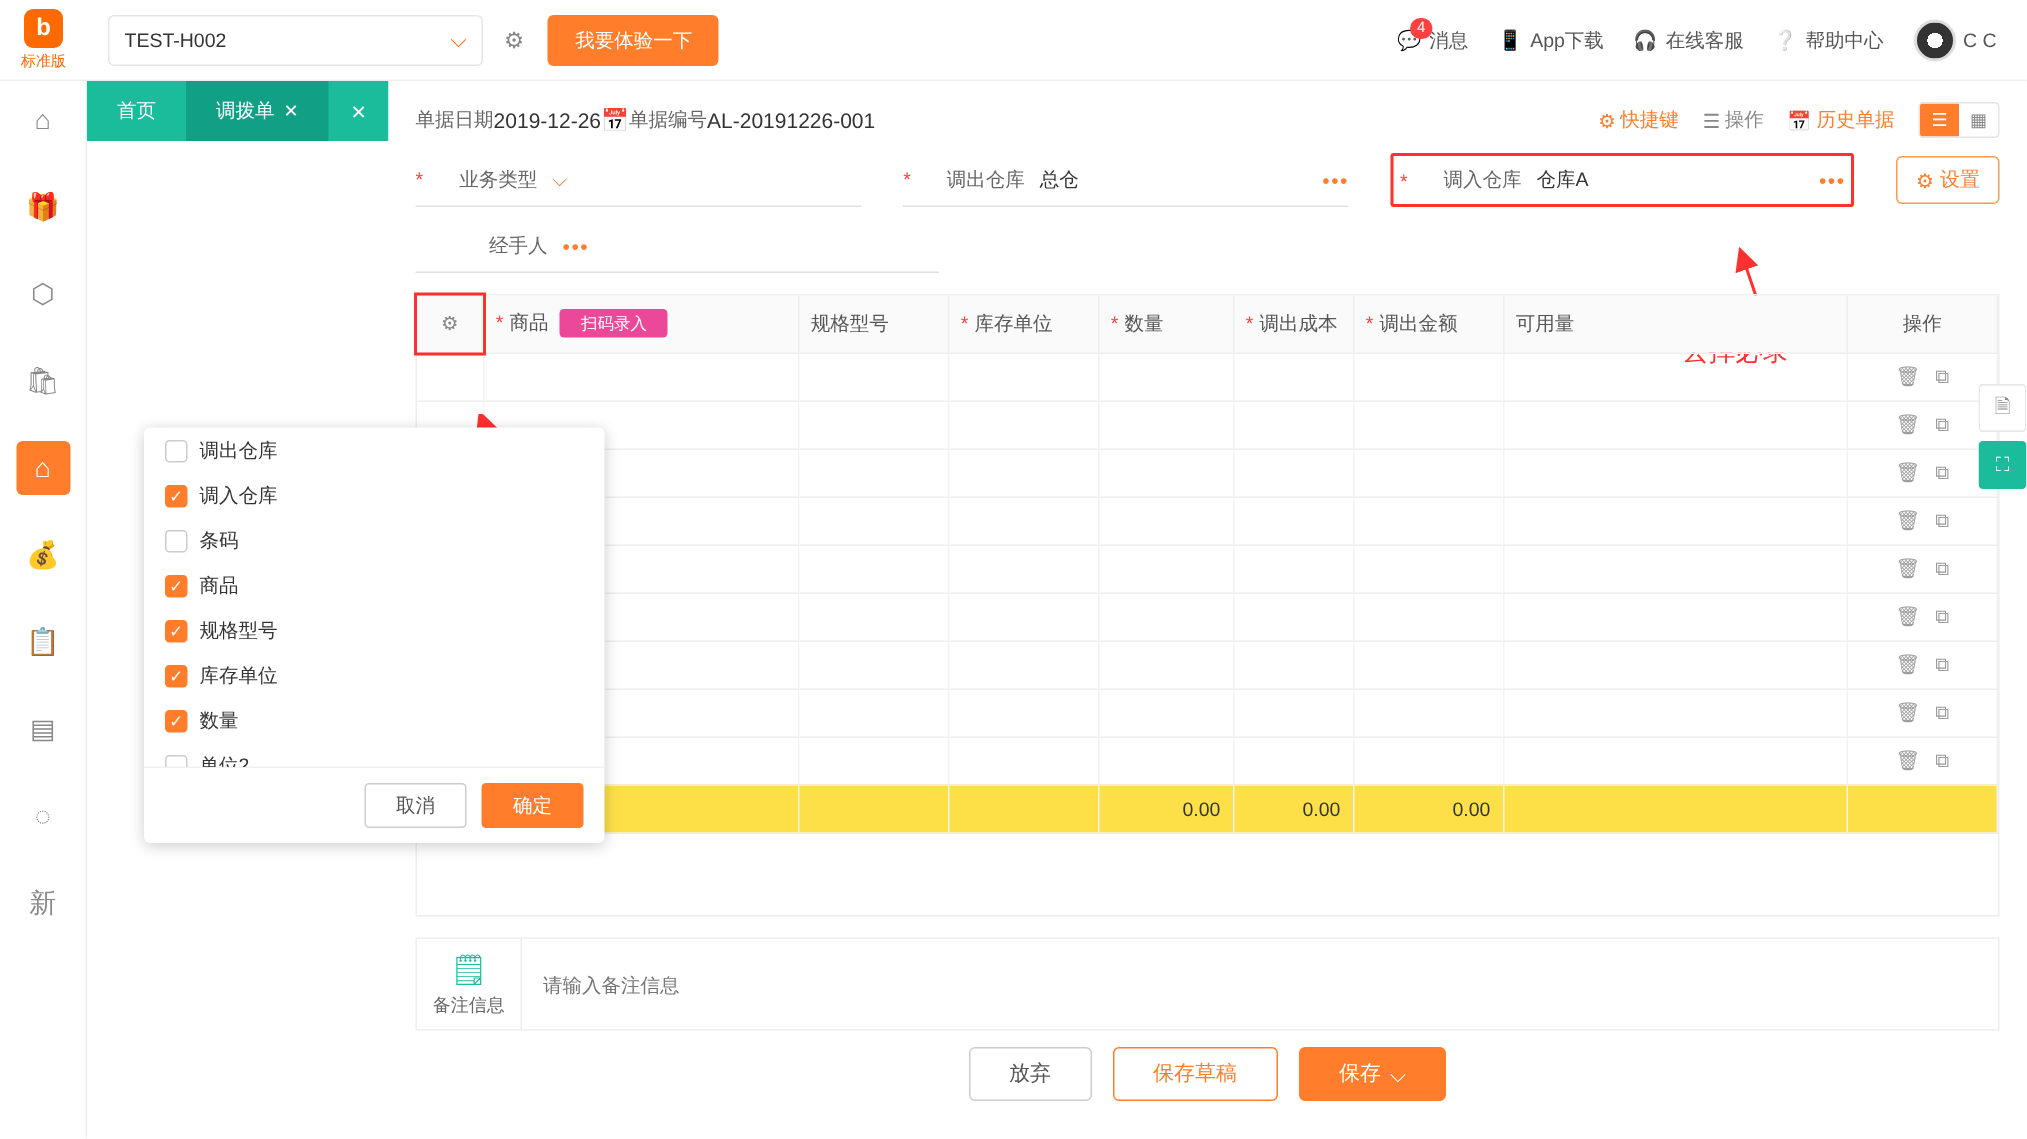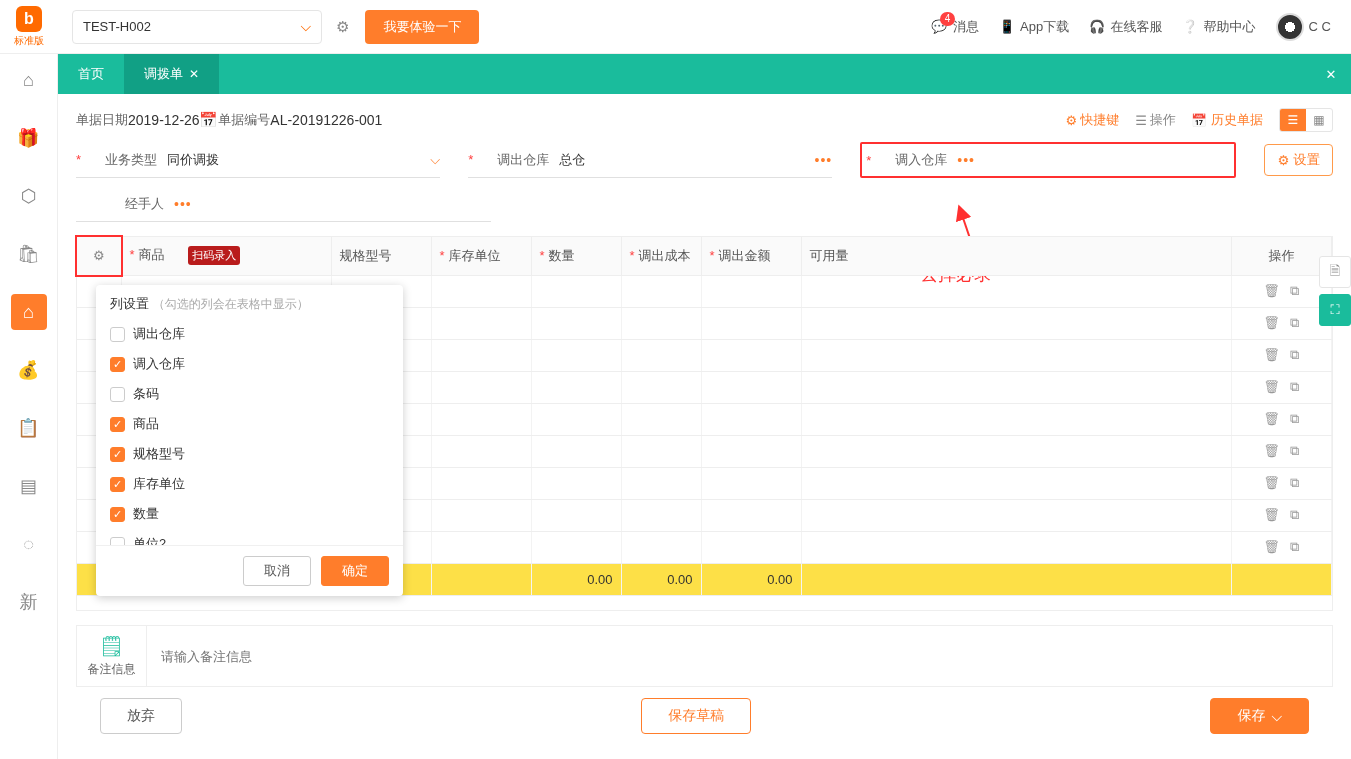--- a/index.html
+++ b/index.html
@@ -19,21 +19,21 @@
 .top-link { display: flex; align-items: center; gap: 5px; color: #555; cursor: pointer; position: relative; }
 .badge { position: absolute; top: -6px; left: 8px; background: #ff4040; color: #fff; font-size: 10px; border-radius: 8px; padding: 0 5px; line-height: 14px; }
 .avatar { width: 28px; height: 28px; border-radius: 50%; background: radial-gradient(circle, #fff 30%, #333 30%); border: 2px solid #ddd; }
 
 
 .body { flex: 1; display: flex; min-height: 0; }
 .sidebar { width: 58px; background: #fff; border-right: 1px solid #eee; display: flex; flex-direction: column; align-items: center; padding-top: 8px; gap: 22px; }
 .sidebar-item { width: 36px; height: 36px; display: flex; align-items: center; justify-content: center; color: #888; border-radius: 4px; cursor: pointer; font-size: 18px; }
 .sidebar-item.active { background: #ff7d2b; color: #fff; }
 
-.main { flex: 1; display: flex; flex-direction: column; min-width: 0; }
+.main { flex: 1; display: flex; min-width: 0; }
 
 
 .tab-bar { height: 40px; background: #1abc9c; display: flex; align-items: stretch; color: #fff; }
 .tab { padding: 0 20px; display: flex; align-items: center; cursor: pointer; gap: 6px; }
 .tab.active { background: #11a085; }
 .tab-close { font-size: 12px; cursor: pointer; }
 .tab-bar-close { margin-left: auto; width: 40px; display: flex; align-items: center; justify-content: center; cursor: pointer; }
 
 
 .content { flex: 1; padding: 14px 18px; display: flex; flex-direction: column; min-height: 0; background: #fff; position: relative; }
@@ -66,21 +66,21 @@
 
 
 .table-wrap { flex: 1; min-height: 0; position: relative; border: 1px solid #eee; margin-top: 6px; }
 table { width: 100%; border-collapse: collapse; table-layout: fixed; }
 th { height: 38px; background: #fafafa; border-bottom: 1px solid #eee; border-right: 1px solid #eee; font-weight: normal; color: #555; font-size: 13px; text-align: left; padding: 0 8px; }
 th.center { text-align: center; }
 td { height: 32px; border-bottom: 1px solid #eee; border-right: 1px solid #f3f3f3; padding: 0 8px; color: #666; text-align: right; }
 td.center { text-align: center; }
 .gear-cell { width: 44px; text-align: center; color: #888; cursor: pointer; }
 .gear-cell.boxed { outline: 2px solid #ff3030; }
-.scan-btn { display: inline-block; background: #b91c1c; color: #fff; padding: 2px 4px; border-radius: 3px; font-size: 11px; margin-left: 20px; }
+.scan-btn { display: inline-block; background: #ec4899; color: #fff; padding: 2px 14px; border-radius: 3px; font-size: 11px; margin-left: 4px; }
 .op-icons { display: flex; gap: 10px; justify-content: center; color: #999; }
 .op-icons span { cursor: pointer; }
 tr.sum td { background: #fde047; font-weight: normal; color: #333; }
 
 
 .col-popup { position: absolute; left: 96px; top: 285px; width: 307px; background: #fff; box-shadow: 0 2px 10px rgba(0,0,0,.2); border-radius: 4px; z-index: 10; }
 .col-popup-title { padding: 10px 14px 6px; font-size: 13px; }
 .col-popup-title .hint { color: #aaa; font-size: 12px; }
 .col-list { max-height: 226px; overflow-y: auto; padding: 0 14px 6px; }
 .col-item { display: flex; align-items: center; height: 30px; gap: 8px; cursor: pointer; }
@@ -94,21 +94,21 @@
 .col-list::-webkit-scrollbar-thumb { background: #ccc; border-radius: 5px; }
 
 
 .remark { display: flex; align-items: center; border: 1px solid #eee; margin-top: 14px; height: 62px; }
 .remark-label { width: 70px; display: flex; flex-direction: column; align-items: center; justify-content: center; gap: 3px; border-right: 1px solid #eee; height: 100%; }
 .remark-icon { color: #1abc9c; font-size: 20px; }
 .remark-text { font-size: 12px; color: #666; }
 .remark-input { flex: 1; border: none; outline: none; padding: 0 14px; color: #999; font-size: 13px; }
 
 
-.footer { height: 58px; display: flex; align-items: center; justify-content: space-between; gap: 14px; padding: 0 24px; border-top: 0; }
+.footer { height: 58px; display: flex; align-items: center; justify-content: center; gap: 14px; padding: 0 24px; border-top: 0; }
 .foot-btn { height: 36px; padding: 0 26px; border-radius: 4px; font-size: 14px; cursor: pointer; }
 .foot-btn.ghost { background: #fff; border: 1px solid #ccc; color: #555; }
 .foot-btn.outline { background: #fff; border: 1px solid #ff7d2b; color: #ff7d2b; }
 .foot-btn.primary { background: #ff7d2b; border: 1px solid #ff7d2b; color: #fff; display: flex; align-items: center; gap: 6px; }
 
 
 .right-rail { position: fixed; right: 0; top: 256px; display: flex; flex-direction: column; gap: 6px; }
 .rail-btn { width: 32px; height: 32px; border: 1px solid #e5e5e5; background: #fff; display: flex; align-items: center; justify-content: center; color: #888; cursor: pointer; border-radius: 3px; }
 .rail-btn.teal { background: #1abc9c; color: #fff; border-color: #1abc9c; }
 </style>
@@ -197,32 +197,32 @@
               <div class="view-opt active">☰</div>
               <div class="view-opt">▦</div>
             </div>
           </div>
         </div>
 
         <div class="form-grid">
           <div class="form-field">
             <span class="req">*</span>
             <span class="field-label">业务类型</span>
-            <span class="field-value">同价调拨</span>
             <span class="field-chevron">⌵</span>
           </div>
           <div class="form-field">
             <span class="req">*</span>
             <span class="field-label">调出仓库</span>
             <span class="field-value">总仓</span>
             <span class="more-dots">•••</span>
           </div>
           <div class="form-field highlighted">
             <span class="req">*</span>
             <span class="field-label">调入仓库</span>
+            <span class="field-value">仓库A</span>
             <span class="more-dots">•••</span>
           </div>
           <button class="settings-btn">⚙ <span>设置</span></button>
         </div>
 
         <div class="form-grid" style="width:33%;">
           <div class="form-field">
             <span class="field-label" style="width:88px;">经手人</span>
             <span class="more-dots">•••</span>
           </div>
@@ -453,24 +453,20 @@
           <button class="foot-btn primary">
               <span>保存</span> 
               <span>⌵</span>
             </button>
         </div>
       </div>
     </div>
   </div>
 
   <div class="col-popup">
-    <div class="col-popup-title">
-      <span>列设置</span>
-      <span class="hint">（勾选的列会在表格中显示）</span>
-    </div>
     <div class="col-list" id="col-list">
         <div class="col-item">
           <span class="chk "></span>
           <span>调出仓库</span>
         </div>
         <div class="col-item">
           <span class="chk on">✓</span>
           <span>调入仓库</span>
         </div>
         <div class="col-item">

